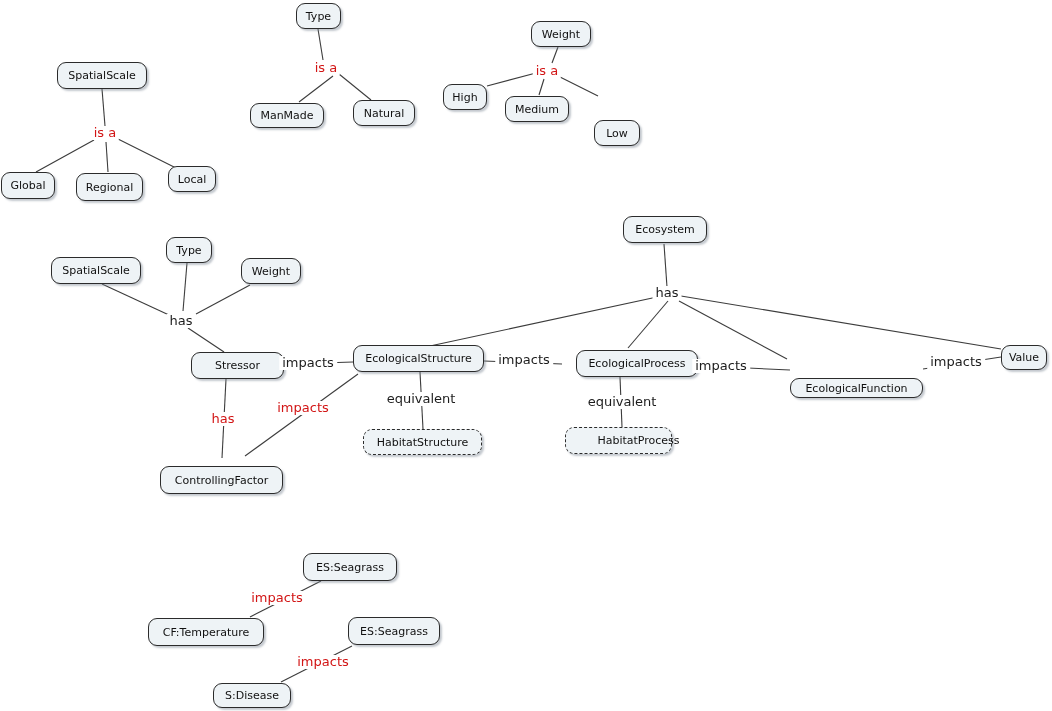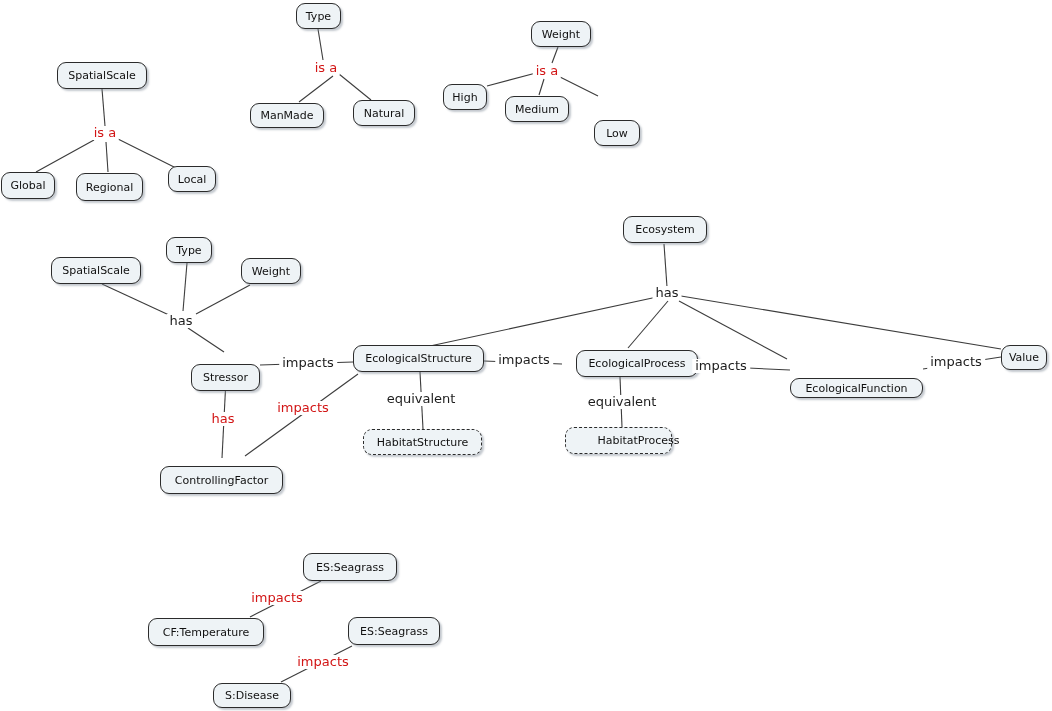--- a/index.html
+++ b/index.html
@@ -70,21 +70,21 @@
       <div class="node" style="left: 296px; top: 3px; width: 45px; height: 26px;">Type</div>
       <div class="node" style="left: 250px; top: 103px; width: 74px; height: 25px;">ManMade</div>
       <div class="node" style="left: 353px; top: 100px; width: 62px; height: 26px;">Natural</div>
       <div class="node" style="left: 531px; top: 21px; width: 60px; height: 26px;">Weight</div>
       <div class="node" style="left: 443px; top: 84px; width: 44px; height: 26px;">High</div>
       <div class="node" style="left: 505px; top: 96px; width: 64px; height: 26px;">Medium</div>
       <div class="node" style="left: 594px; top: 87px; width: 46px; height: 26px; margin-top: 33px;">Low</div>
       <div class="node" style="left: 51px; top: 257px; width: 90px; height: 27px;">SpatialScale</div>
       <div class="node" style="left: 166px; top: 237px; width: 46px; height: 26px;">Type</div>
       <div class="node" style="left: 241px; top: 258px; width: 60px; height: 26px;">Weight</div>
-      <div class="node" style="left: 191px; top: 364px; width: 69px; height: 27px;">Stressor</div>
+      <div class="node" style="left: 191px; top: 352px; width: 93px; height: 27px;">Stressor</div>
       <div class="node" style="left: 160px; top: 458px; width: 123px; height: 28px; margin-top: 8px;">ControllingFactor</div>
       <div class="node" style="left: 623px; top: 216px; width: 84px; height: 27px;">Ecosystem</div>
       <div class="node" style="left: 353px; top: 345px; width: 131px; height: 27px;">EcologicalStructure</div>
       <div class="node" style="left: 562px; top: 350px; width: 122px; height: 27px; margin-left: 14px;">EcologicalProcess</div>
       <div class="node" style="left: 790px; top: 378px; width: 133px; height: 20px;">EcologicalFunction</div>
       <div class="node" style="left: 1001px; top: 345px; width: 46px; height: 25px;">Value</div>
       <div class="node dashed" style="left: 363px; top: 429px; width: 119px; height: 26px;">HabitatStructure</div>
       <div class="node dashed" style="left: 565px; top: 427px; width: 107px; height: 27px; padding-left: 40px;">HabitatProcess</div>
       <div class="node" style="left: 303px; top: 553px; width: 94px; height: 28px;">ES:Seagrass</div>
       <div class="node" style="left: 148px; top: 618px; width: 116px; height: 28px;">CF:Temperature</div>

